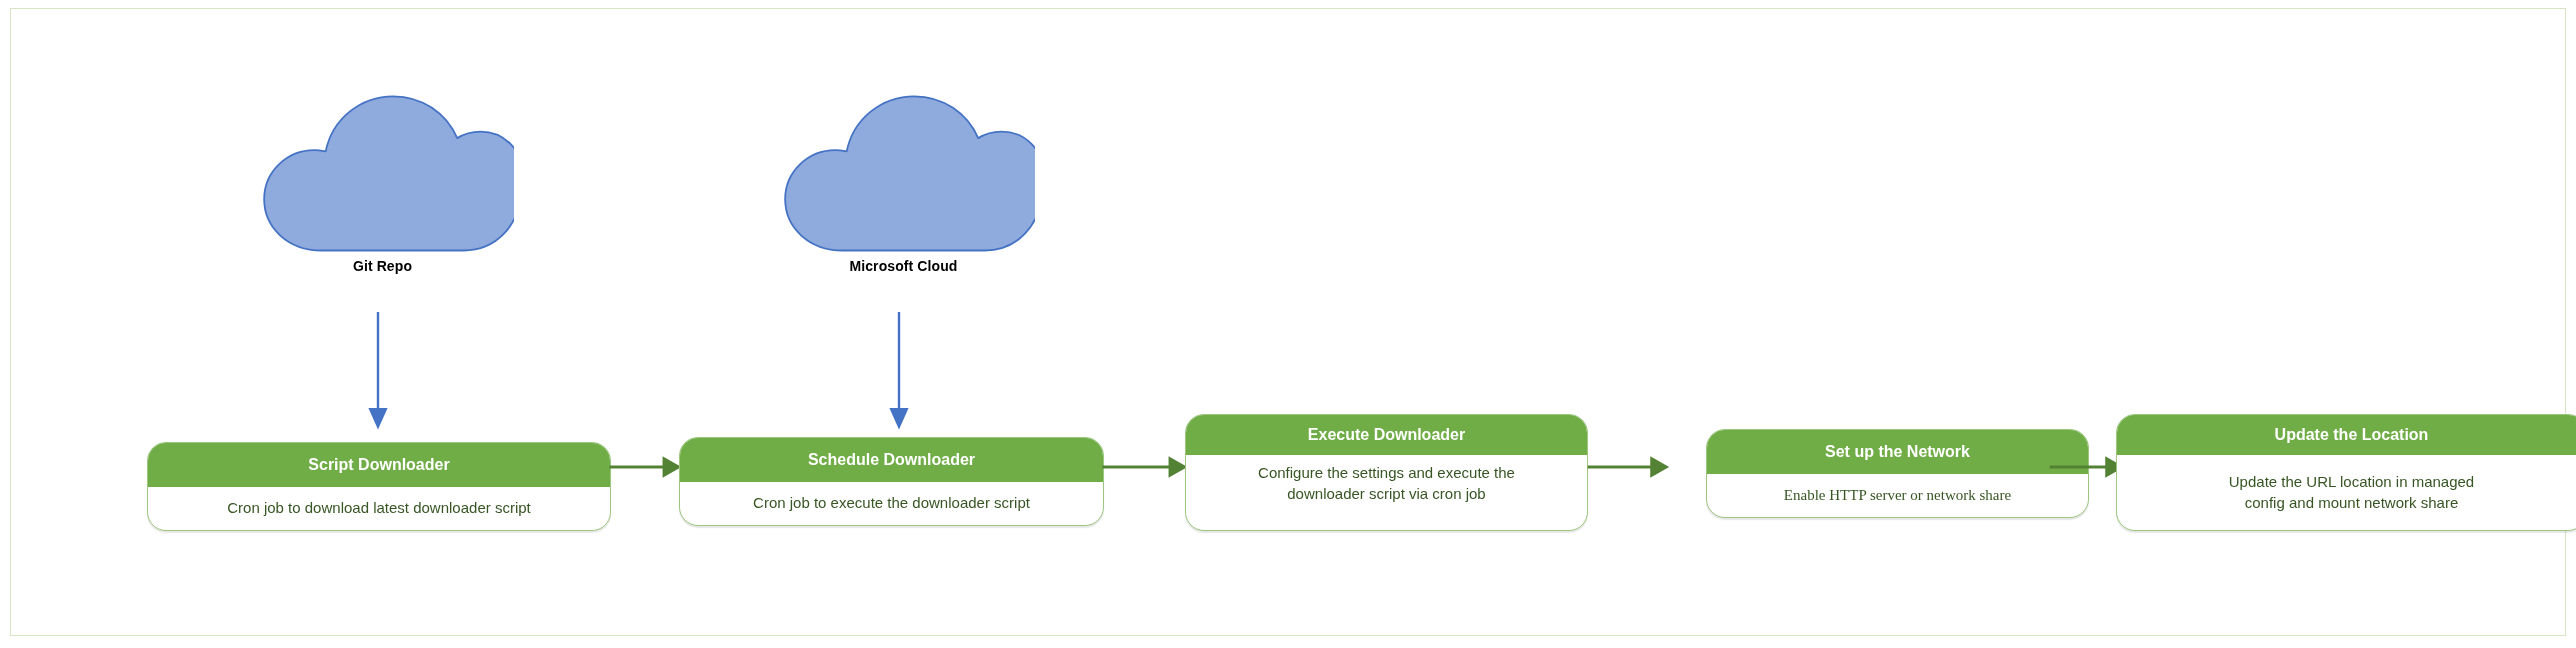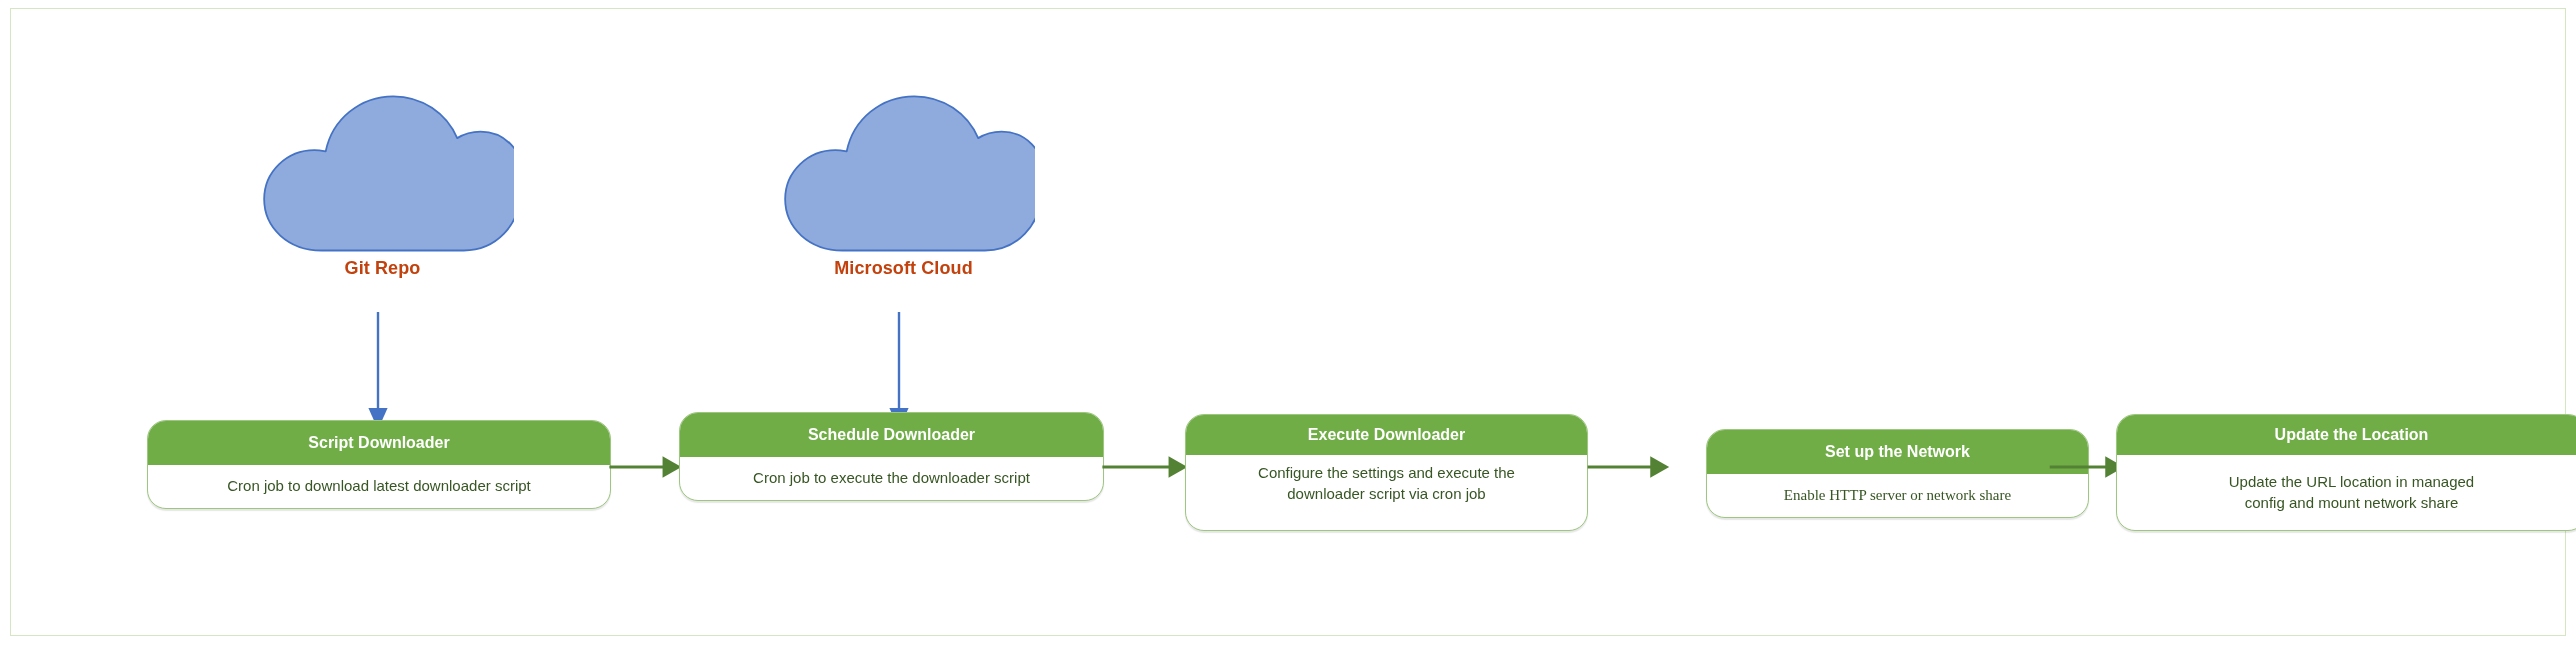--- a/index.html
+++ b/index.html
@@ -41,23 +41,23 @@
     top: 0;
     width: 263px;
     height: 171px;
   }
   .cloud-label {
     position: absolute;
     top: 174px;
     left: 0;
     width: 263px;
     text-align: center;
-    font-size: 18px;
+    font-size: 14px;
     font-weight: bold;
-    color: #c2410c;
+    color: #000000;
     letter-spacing: 0.1px;
     white-space: nowrap;
   }
 
   
   .v-arrow {
     position: absolute;
     width: 24px;
   }
 
@@ -156,35 +156,35 @@
     <div class="cloud-label">Microsoft Cloud</div>
   </div>
 
   <div class="v-arrow" style="left:887px; top:312px; height:120px;">
     <svg width="24" height="120" viewBox="0 0 40 200" xmlns="http://www.w3.org/2000/svg">
       <line x1="20" y1="0" x2="20" y2="168" stroke="#4472C4" stroke-width="4"></line>
       <polygon points="20,196 4,160 36,160" fill="#4472C4"></polygon>
     </svg>
   </div>
 
-  <div class="proc-box" style="left:147px; top:420px; width:464px; height:89px;">
+  <div class="proc-box" style="left:147px; top:442px; width:464px; height:89px;">
     <div class="proc-head" style="height:44px;">Script Downloader</div>
     <div class="proc-body" style="height:42px;">
       <span>Cron job to download latest downloader script</span>
     </div>
   </div>
 
   <div class="h-arrow" style="left:609px; top:454px; width:74px;">
     <svg width="74" height="26" viewBox="0 0 124 44" xmlns="http://www.w3.org/2000/svg">
       <line x1="0" y1="22" x2="96" y2="22" stroke="#548235" stroke-width="5"></line>
       <polygon points="122,22 90,4 90,40" fill="#548235"></polygon>
     </svg>
   </div>
 
-  <div class="proc-box" style="left:679px; top:412px; width:425px; height:89px;">
+  <div class="proc-box" style="left:679px; top:437px; width:425px; height:89px;">
     <div class="proc-head" style="height:44px;">Schedule Downloader</div>
     <div class="proc-body" style="height:42px;">
       <span>Cron job to execute the downloader script</span>
     </div>
   </div>
 
   <div class="h-arrow" style="left:1102px; top:454px; width:87px;">
     <svg width="87" height="26" viewBox="0 0 146 44" xmlns="http://www.w3.org/2000/svg">
       <line x1="0" y1="22" x2="118" y2="22" stroke="#548235" stroke-width="5"></line>
       <polygon points="144,22 112,4 112,40" fill="#548235"></polygon>

